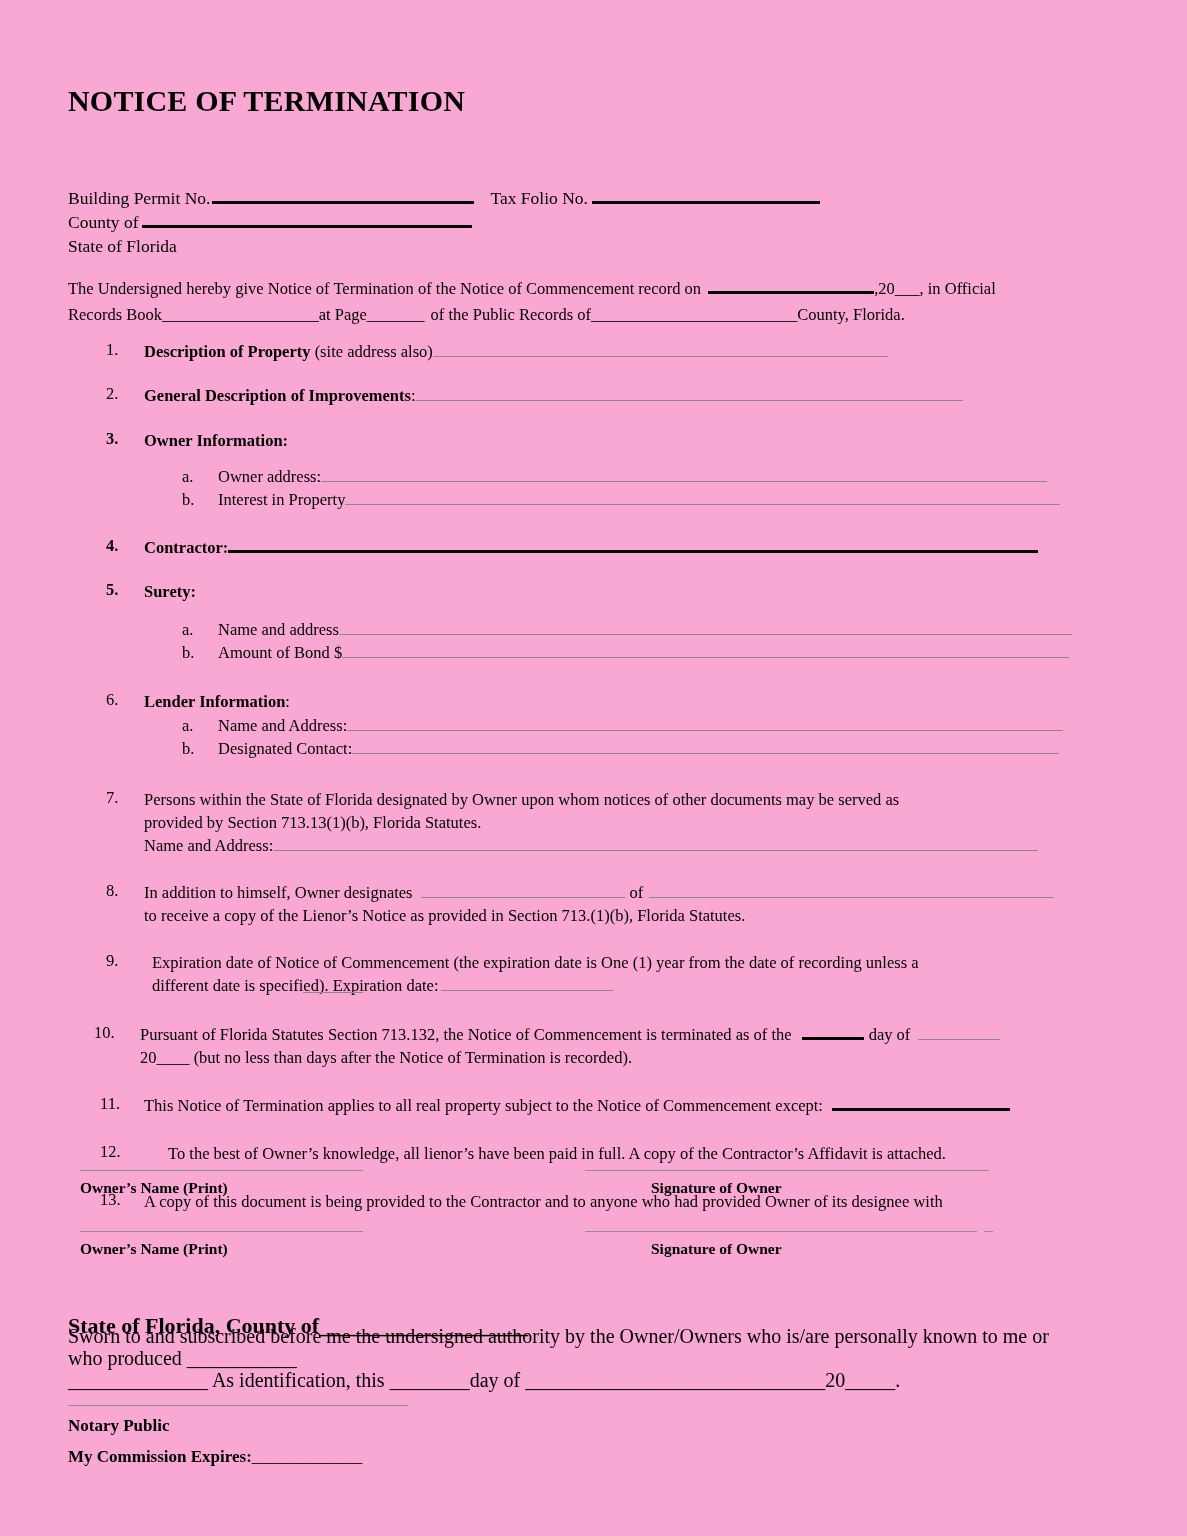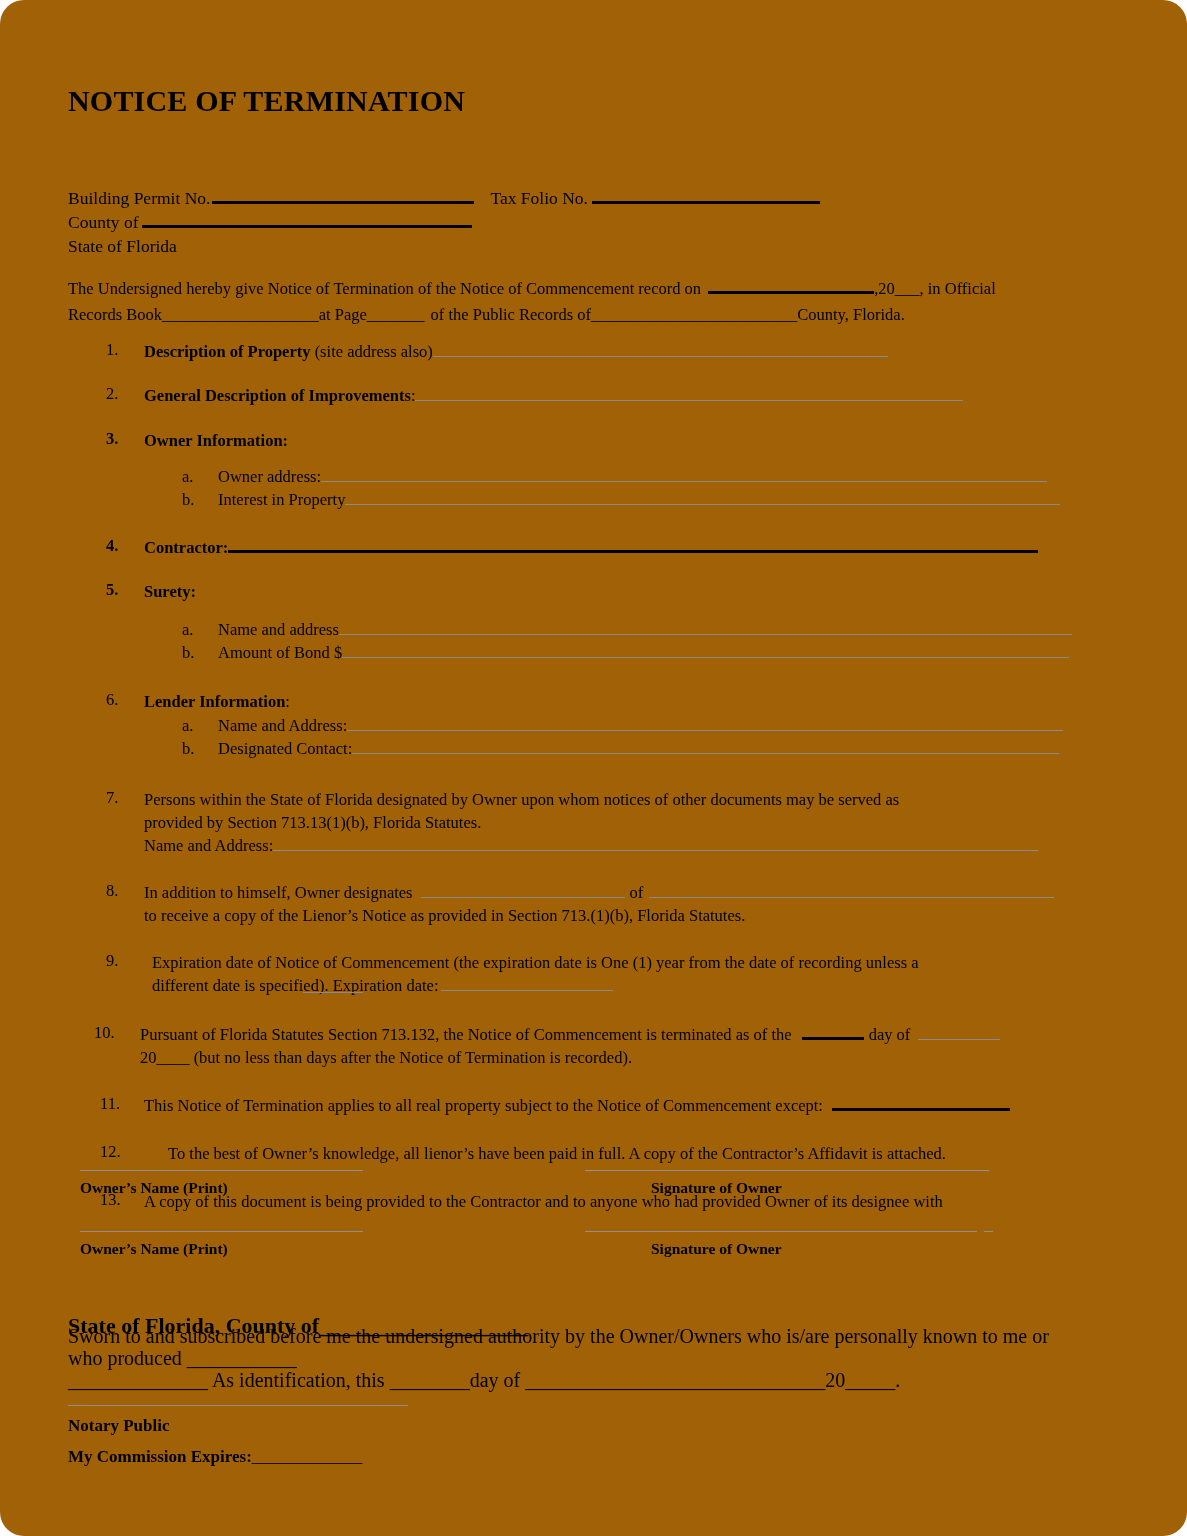--- a/index.html
+++ b/index.html
@@ -8,24 +8,23 @@
     background: #ffffff;
   }
   body {
     font-family: "Liberation Serif", "DejaVu Serif", serif;
     color: #000000;
   }
   .page {
     position: relative;
     width: 1187px;
     height: 1536px;
-    background: #a16207;
+    background: #f9a8d4;
     box-sizing: border-box;
     overflow: hidden;
-    border-radius: 24px;
   }
   
   .rule {
     display: inline-block;
     vertical-align: baseline;
     border-bottom: 1px solid #8a8a8a;
     height: 0;
   }
   .rule.thick {
     border-bottom: 3px solid #000000;

